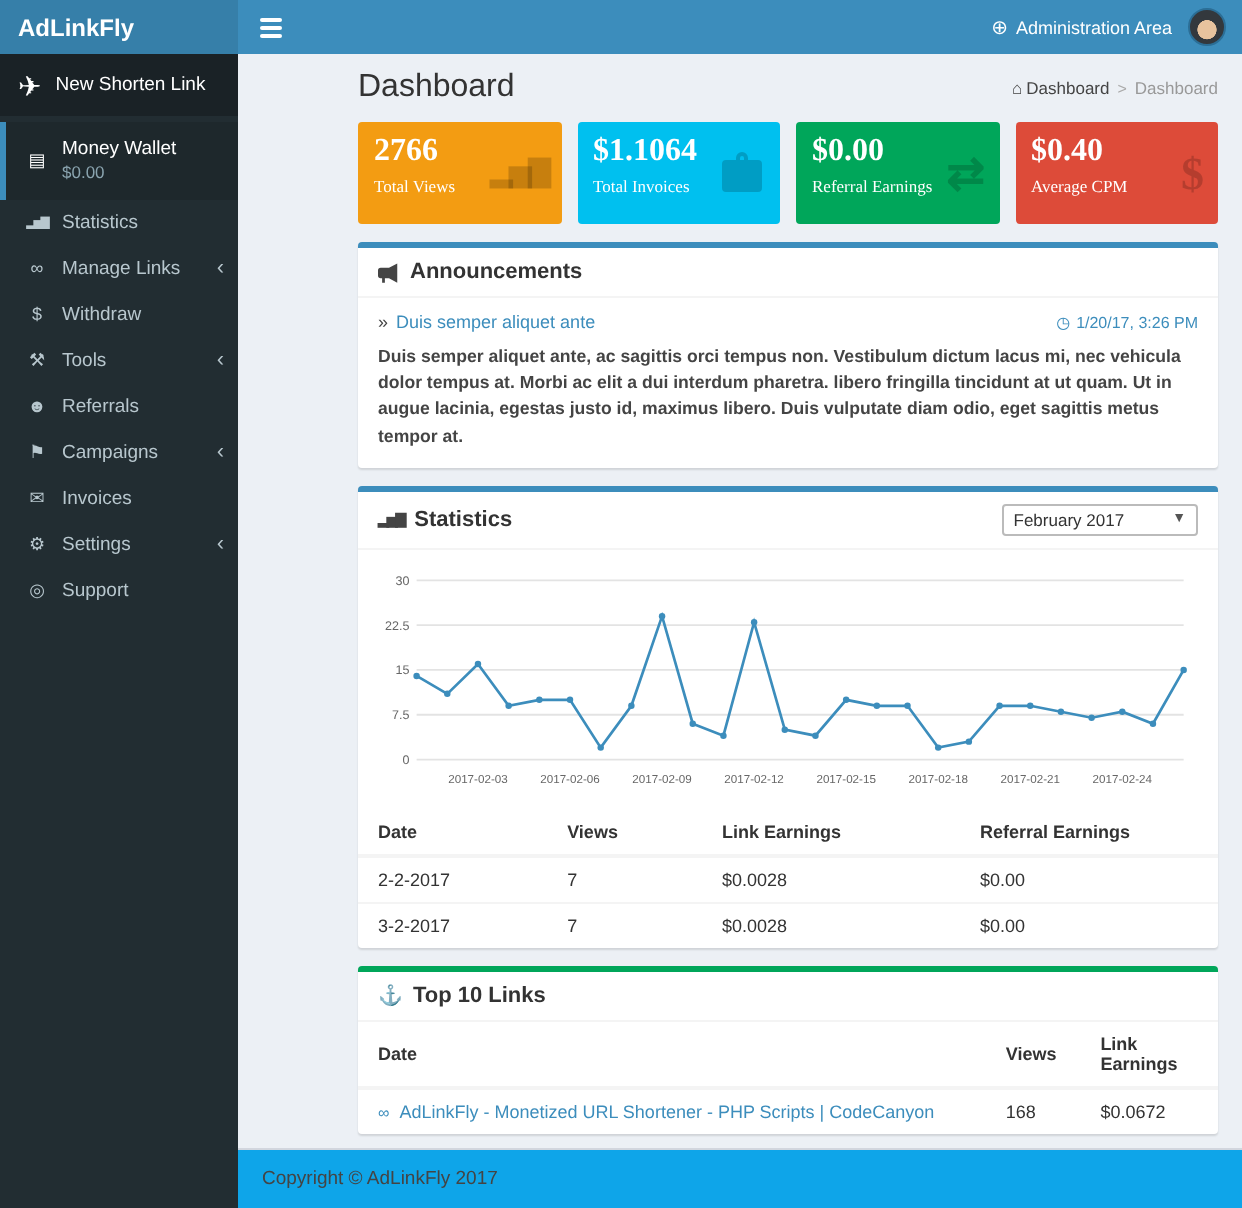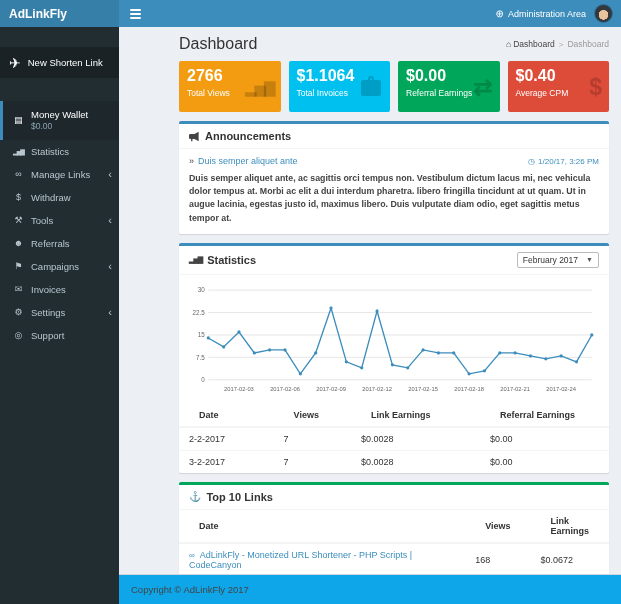--- a/index.html
+++ b/index.html
@@ -1,21 +1,21 @@
 <!DOCTYPE html>
 <html><head>
 <meta charset="utf-8">
 <style>
   * { margin:0; padding:0; box-sizing:border-box; }
   html,body { width:621px; height:604px; }
   body { font-family:"Liberation Sans", sans-serif; background:#222d32; overflow:hidden; }
   .wrapper { width:621px; height:604px; display:flex; }
 
   
-  .sidebar { width:119px; flex-shrink:0; background:#222d32; display:flex; flex-direction:column;gap:20px; }
+  .sidebar { width:119px; flex-shrink:0; background:#222d32; display:flex; flex-direction:column; }
   .logo { height:27px; background:#367fa9; color:#fff; font-size:12px; font-weight:bold;
           display:flex; align-items:center; padding-left:9px; flex-shrink:0; cursor:pointer; }
   .new-link { height:31px; background:#1a2226; color:#fff; display:flex; align-items:center;
               gap:7px; padding:0 9px; font-size:9.5px; cursor:pointer; }
   .new-link .plane { font-size:14px; line-height:1; }
   .menu { margin-top:3px; }
   .menu-item { display:flex; align-items:center; gap:6px; padding:6px 7px 6px 9px;
                color:#b8c7ce; font-size:9.5px; cursor:pointer; border-left:3px solid transparent; }
   .menu-item.active { background:#1e282c; color:#fff; border-left-color:#3c8dbc; }
   .mi-icon { width:13px; text-align:center; font-size:9px; flex-shrink:0; }
@@ -42,21 +42,21 @@
 
   .content-header { display:flex; align-items:center; margin-bottom:8px; }
   .page-title { font-size:16px; font-weight:500; color:#333; }
   .breadcrumb { margin-left:auto; font-size:8.5px; color:#999; display:flex; align-items:center; gap:4px; }
   .breadcrumb .home { color:#444; cursor:pointer; display:flex; align-items:center; gap:2px; }
   .breadcrumb .sep { color:#a9a9a9; font-size:8px; }
 
   
   .stat-row { display:flex; gap:8px; margin-bottom:9px; }
   .small-box { flex:1; height:51px; border-radius:2px; color:#fff; position:relative;
-               padding:6px 8px; overflow:hidden; cursor:pointer; }
+               padding:6px 8px; overflow:hidden; cursor:pointer;font-family:Liberation Serif, serif; }
   .sb-value { font-size:16px; font-weight:bold; line-height:1.1; }
   .sb-label { font-size:8.5px; margin-top:3px; }
   .sb-icon { position:absolute; right:7px; top:50%; transform:translateY(-50%);
              color:rgba(0,0,0,0.18); font-size:23px; font-weight:bold; line-height:1; }
   .sb-icon.bars { font-size:15px; letter-spacing:-2px; font-weight:normal; }
   .sb-icon svg { display:block; }
 
   
   .box { background:#fff; border-top:3px solid #3c8dbc; border-radius:2px;
          box-shadow:0 1px 1px rgba(0,0,0,0.12); margin-bottom:9px; }
@@ -68,28 +68,28 @@
 
   .ann-body { padding:7px 10px 9px 10px; }
   .ann-row { display:flex; align-items:baseline; font-size:9px; }
   .ann-link { color:#3c8dbc; font-weight:normal; cursor:pointer; margin-left:4px; }
   .ann-caret { color:#444; }
   .ann-date { margin-left:auto; color:#3c8dbc; font-size:8px; display:flex; gap:3px; align-items:center; cursor:pointer; }
   .ann-text { margin-top:6px; font-size:8.8px; color:#444; line-height:1.5;font-weight:bold; }
 
   .select-box { margin-left:auto; font-weight:normal; font-size:8.5px; color:#333;
                 border:1px solid #bbb; border-radius:2px; padding:2px 5px; display:flex;
-                align-items:center; gap:8px; background:#fff; cursor:pointer; }
+                align-items:center; gap:24px; background:#fff; cursor:pointer; }
   .select-box .caret { font-size:7px; color:#555; }
 
   .chart-wrap { padding:8px 10px 0 6px; }
   .chart-wrap svg text { font-family:"Liberation Sans", sans-serif; }
 
   table { width:100%; border-collapse:collapse; font-size:9px; color:#333; }
-  th { text-align:left; font-weight:bold; padding:6px 20px; border-bottom:2px solid #f4f4f4; }
+  th { text-align:left; font-weight:bold; padding:6px 10px; border-bottom:2px solid #f4f4f4; }
   td { padding:6px 10px; border-top:1px solid #f4f4f4; }
   .stats-table { margin-top:4px; }
   .stats-table th:nth-child(1){width:22%;} .stats-table th:nth-child(2){width:18%;}
   .stats-table th:nth-child(3){width:30%;} .stats-table th:nth-child(4){width:30%;}
   .links-table th:nth-child(1){width:73%;} .links-table th:nth-child(2){width:11%;}
   .links-table th:nth-child(3){width:16%;}
   .link-cell { color:#3c8dbc; cursor:pointer; }
   .link-cell .chain { font-size:8px; margin-right:3px; }
 
   

